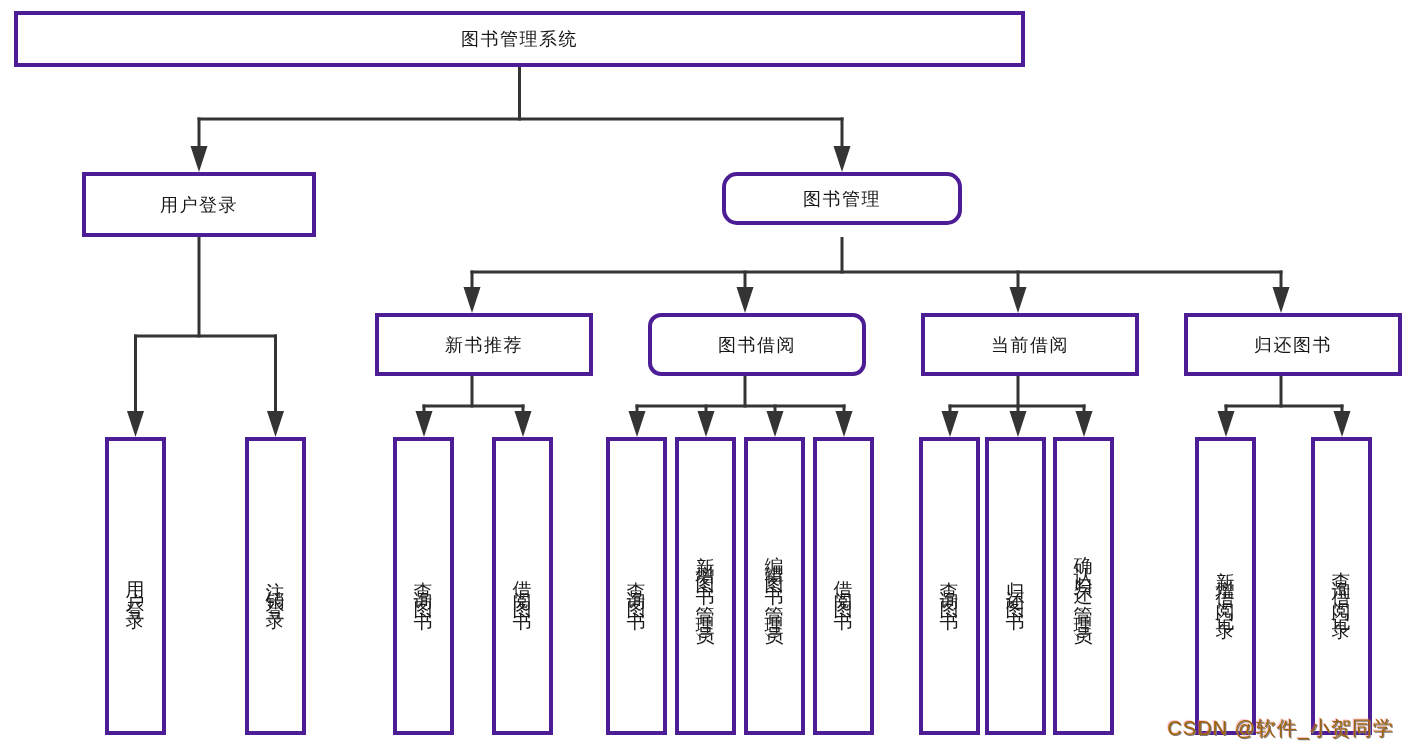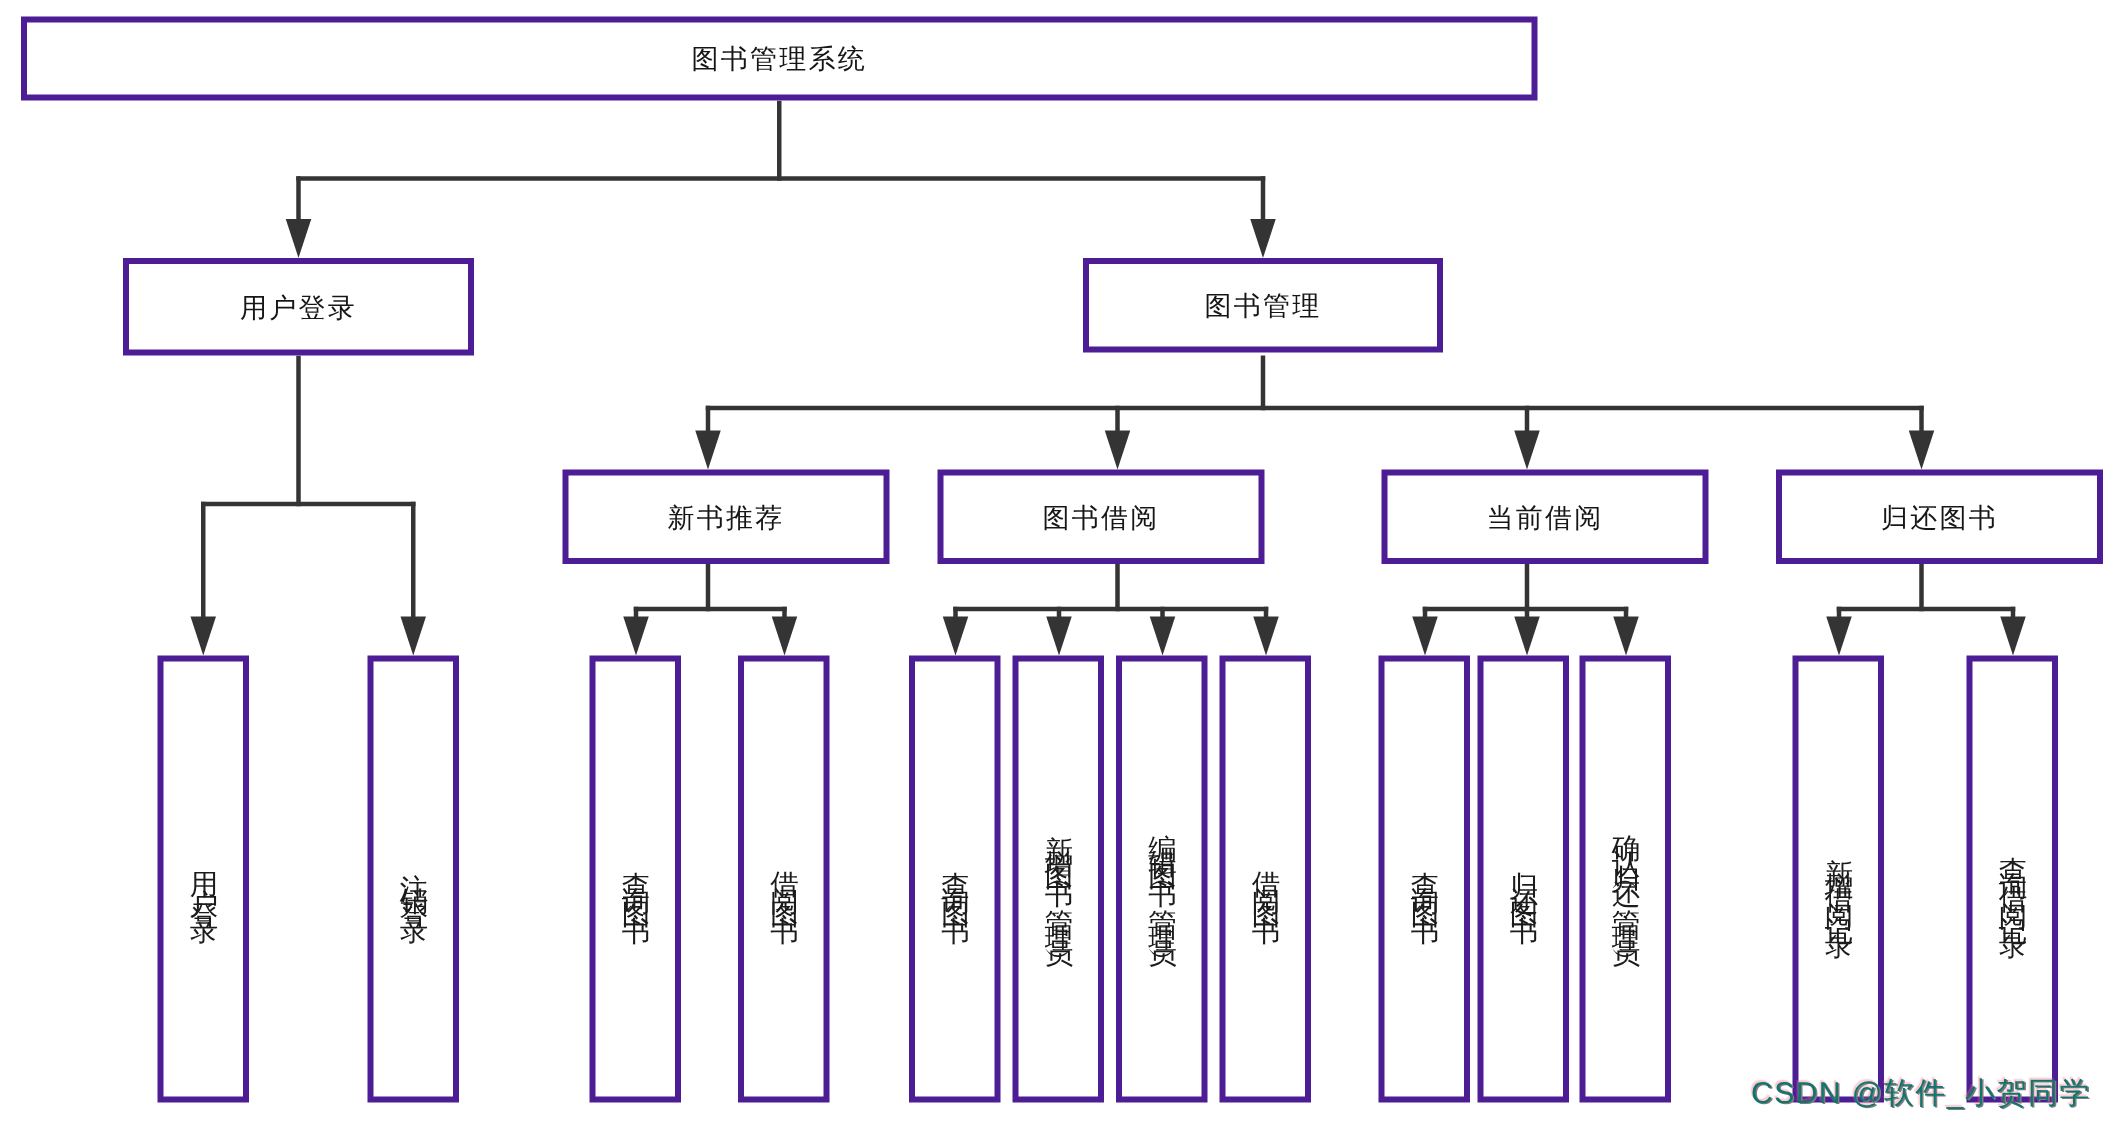--- a/index.html
+++ b/index.html
@@ -20,43 +20,43 @@
     color:#161616;
   }
   .hlabel{
     font-size:18px;
     letter-spacing:1.5px;
     color:#161616;
     white-space:nowrap;
   }
   .root-box{left:14px;top:11px;width:1011px;height:56px;}
   .l2-user{left:82px;top:172px;width:234px;height:65px;}
-  .l2-book{left:722px;top:172px;width:240px;height:63px;}
+  .l2-book{left:722px;top:172px;width:240px;height:53px;border-radius:15px;}
   .l3{top:313px;height:63px;width:218px;margin-left:12px;}
-  .l3-a{left:363px;} .l3-b{left:613px;} .l3-c{left:909px;text-align:center;} .l3-d{left:1172px;}
+  .l3-a{left:363px;} .l3-b{left:636px;border-radius:13px;} .l3-c{left:909px;text-align:center;} .l3-d{left:1172px;}
   .leaf{top:437px;height:298px;width:61px;}
   .vlabel{
     writing-mode:vertical-rl;
     text-orientation:mixed;
     font-size:19px;
     letter-spacing:10px;
     color:#1b1b1b;
     line-height:1;
     white-space:nowrap;
   }
   .lf1{left:105px;}  .lf2{left:245px;}
   .lf3{left:393px;}  .lf4{left:492px;}
   .lf5{left:606px;}  .lf6{left:675px;}  .lf7{left:744px;}  .lf8{left:813px;}
   .lf9{left:919px;}  .lf10{left:985px;} .lf11{left:1053px;}
   .lf12{left:1195px;}.lf13{left:1311px;}
   .watermark{
     position:absolute;
     right:11px;bottom:5px;
     font-size:20px;
-    color:#0f766e;
+    color:#a16207;
     letter-spacing:1px;
     text-shadow:1px 1px 0 #7d7d7d, -1px -1px 1px rgba(250,110,130,0.45);
     white-space:nowrap;
   }
   line{stroke:#343434;stroke-width:3;}
   polygon{fill:#343434;}
 </style>
 </head>
 <body>
 

